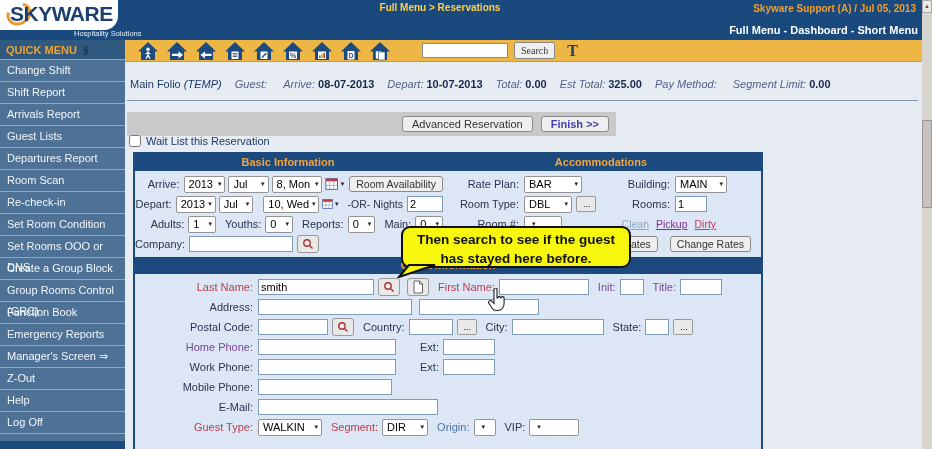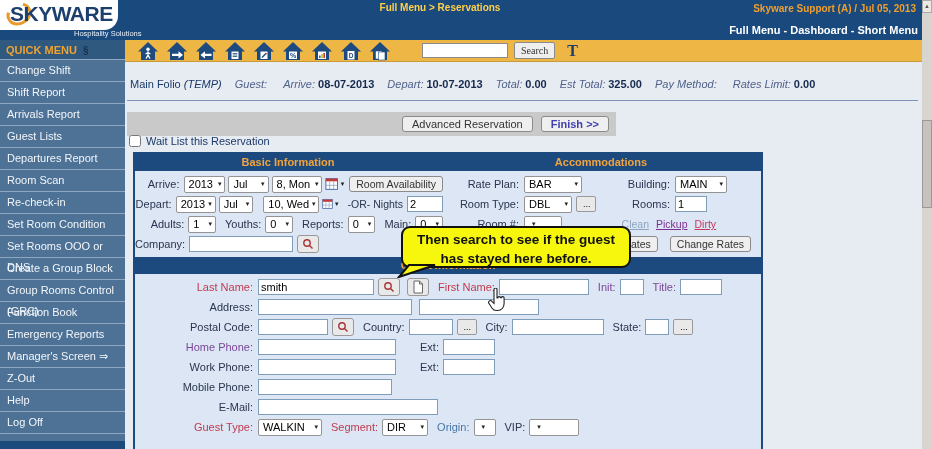--- a/index.html
+++ b/index.html
@@ -205,21 +205,21 @@
 
     <div class="folio">
       <span class="ft">Main Folio</span>
       <span class="fi">(TEMP)</span>
       <span class="fl">Guest:</span><span class="fv"></span>
       <span class="fl">Arrive:</span><span class="fv">08-07-2013</span>
       <span class="fl">Depart:</span><span class="fv">10-07-2013</span>
       <span class="fl">Total:</span><span class="fv">0.00</span>
       <span class="fl">Est Total:</span><span class="fv">325.00</span>
       <span class="fl">Pay Method:</span><span class="fv"></span>
-      <span class="fl">Rates Limit:</span><span class="fv">0.00</span>
+      <span class="fl">Segment Limit:</span><span class="fv">0.00</span>
     </div>
     <div class="rule"></div>
 
     <div class="actionbar">
       <button class="cbtn">Advanced Reservation</button>
       <button class="cbtn finish">Finish &gt;&gt;</button>
     </div>
 
     <div class="waitlist">
       <input type="checkbox" style="">

